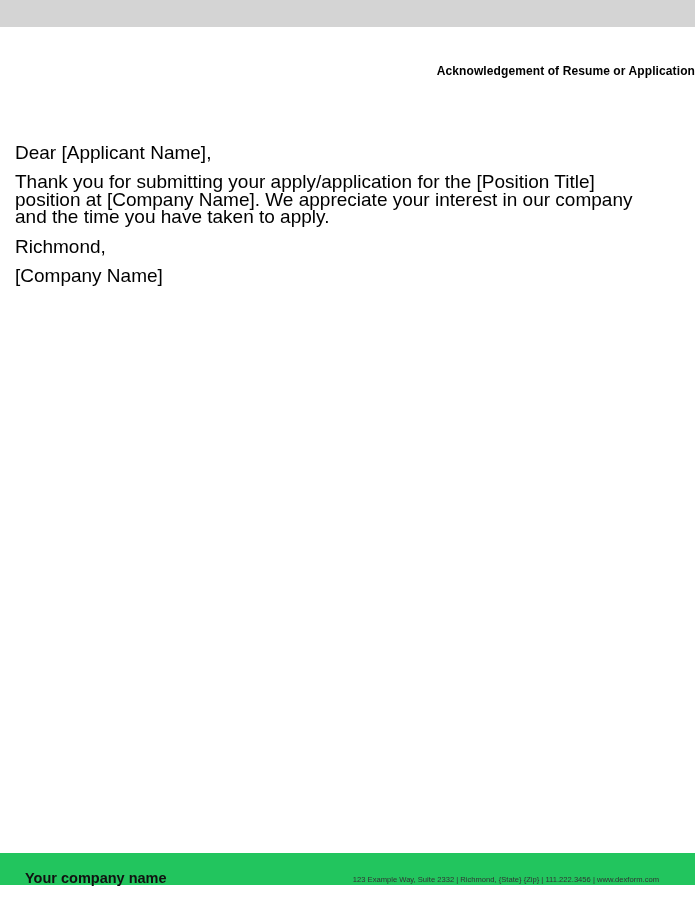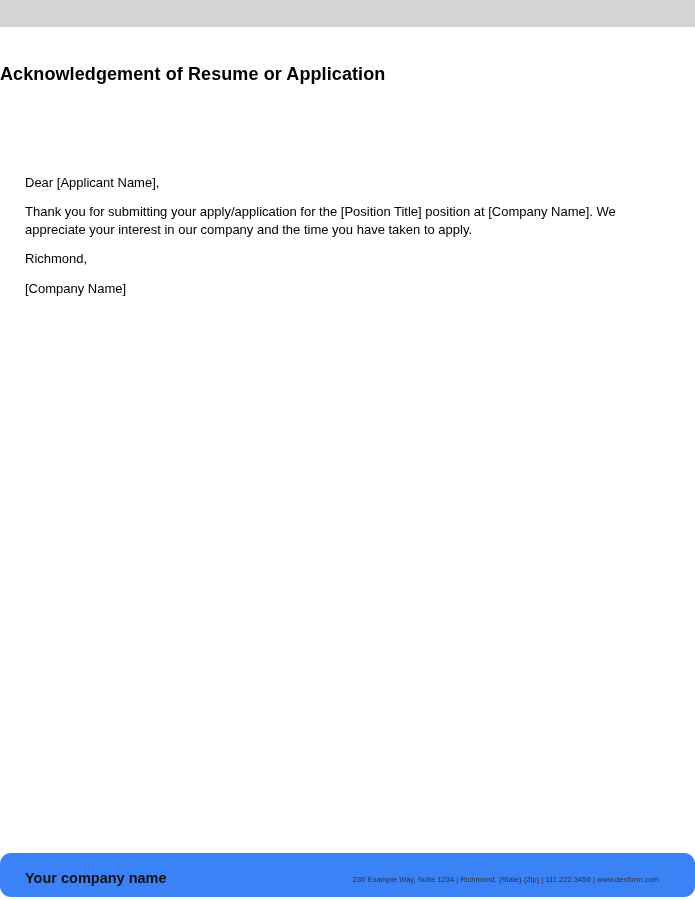--- a/index.html
+++ b/index.html
@@ -19,45 +19,43 @@
       position: absolute;
       left: 0; top: 0;
       width: 695px;
       height: 27px;
       background: #d4d4d4;
     }
     .doc-title {
       position: absolute;
       left: 0; top: 64px;
       width: 695px;
-      text-align: left;
+      text-align: right;
       font-weight: bold;
-      font-size: 18px;
+      font-size: 12px;
       letter-spacing: 0.1px;
     }
     .letter-body {
       position: absolute;
-      left: 25px;
+      left: 15px;
       top: 144px;
       width: 645px;
-      font-size: 13px;
+      font-size: 19px;
       line-height: 17.4px;
-      margin-top: 30px;
     }
     .letter-body p {
       margin: 0 0 12px 0;
     }
     .footer-band {
       position: absolute;
       left: 0;
       top: 853px;
       width: 695px;
-      height: 44px;
-      background: #3b82f6;
-      border-radius: 11px;
+      height: 32px;
+      background: #22c55e;
     }
     .footer-company {
       position: absolute;
       left: 25px;
       top: 17px;
       font-size: 14.5px;
       font-weight: bold;
       color: #111111;
     }
     .footer-contact {
@@ -78,14 +76,14 @@
 
 <div class="letter-body">
   <p>Dear [Applicant Name],</p>
   <p>Thank you for submitting your apply/application for the [Position Title] position at [Company Name]. We appreciate your interest in our company and the time you have taken to apply.</p>
   <p>Richmond,</p>
   <p>[Company Name]</p>
 </div>
 
 <div class="footer-band">
   <div class="footer-company">Your company name</div>
-  <div class="footer-contact">230 Example Way, Suite 1234 | Richmond, {State} {Zip} | 111.222.3456 | www.dexform.com</div>
+  <div class="footer-contact">123 Example Way, Suite 2332 | Richmond, {State} {Zip} | 111.222.3456 | www.dexform.com</div>
 </div>
 
 </body></html>

